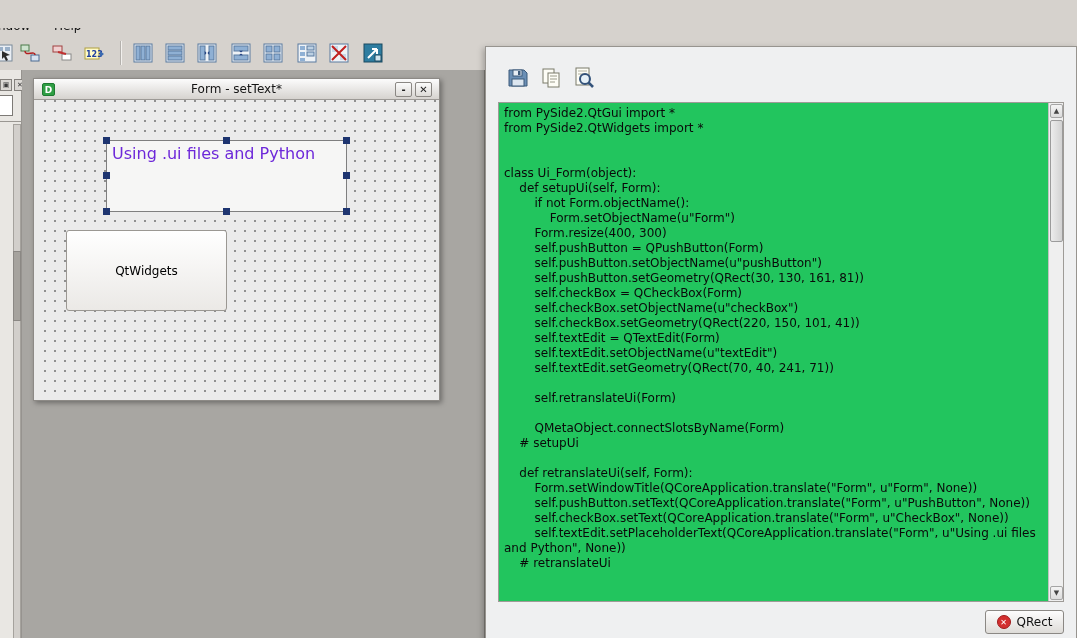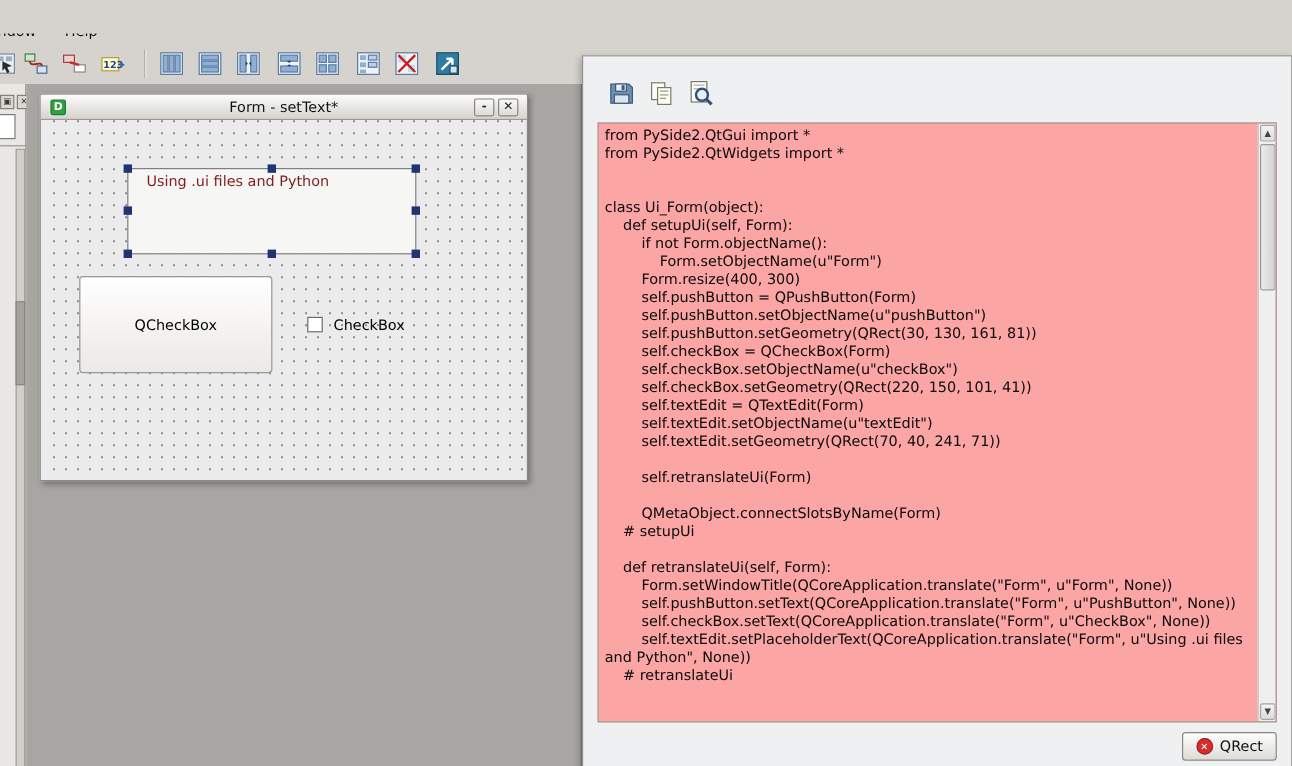--- a/index.html
+++ b/index.html
@@ -33,36 +33,36 @@
   .form-titlebar { position:absolute; left:0; top:0; right:0; height:21px; background:linear-gradient(#fcfcfc,#d6d3cf); border-bottom:1px solid #9d9a96; }
   .form-title { position:absolute; left:0; right:0; top:3px; text-align:center; font-size:12px; color:#141414; }
   .form-icon { position:absolute; left:8px; top:4px; width:13px; height:13px; background:#2f9e44; border:1px solid #1d7a30; border-radius:2px; color:#fff; font-size:9px; font-weight:bold; line-height:12px; text-align:center; }
   .tbw-btn { position:absolute; top:3px; width:17px; height:15px; border:1px solid #8a8783; background:linear-gradient(#fbfbfb,#dddbd7); border-radius:2px; font-size:10px; line-height:12px; text-align:center; font-weight:bold; color:#222; padding:0; font-family:inherit; }
   .tbw-min { right:27px; }
   .tbw-close { right:7px; }
   .form-canvas { position:absolute; left:2px; top:21px; right:2px; bottom:2px; background-color:#ebebeb;
     background-image:radial-gradient(circle,#8f8f8f 1px, rgba(0,0,0,0) 1.15px); background-size:10px 10px; background-position:4px 6px; }
 
   .w-textedit { position:absolute; left:70px; top:40px; width:241px; height:72px; background:#f6f6f5; border:1px solid #7f7f7f; }
-  .w-textedit .ph { position:absolute; left:15px; top:3px; font-size:12px; color:#7f1d1d; }
+  .w-textedit .ph { position:absolute; left:5px; top:3px; font-size:16px; color:#6d28d9; }
   .handle { position:absolute; width:7px; height:7px; background:#1e3570; }
   .h-tl{left:-4px;top:-4px}.h-tc{left:calc(50% - 4px);top:-4px}.h-tr{right:-4px;top:-4px}
   .h-ml{left:-4px;top:calc(50% - 4px)}.h-mr{right:-4px;top:calc(50% - 4px)}
   .h-bl{left:-4px;bottom:-4px}.h-bc{left:calc(50% - 4px);bottom:-4px}.h-br{right:-4px;bottom:-4px}
 
   .w-pushbutton { position:absolute; left:30px; top:130px; width:161px; height:81px; background:linear-gradient(#ffffff,#ebe9e6); border:1px solid #9b9893; border-radius:3px; font-size:12px; color:#000; display:flex; align-items:center; justify-content:center; font-family:inherit; }
   .w-checkbox { position:absolute; left:220px; top:150px; width:101px; height:41px; display:flex; align-items:center; font-size:12px; color:#000; }
   .cb-box { width:13px; height:13px; background:#fff; border:1px solid #6b6b6b; margin-right:9px; flex:0 0 auto; }
 
   
   .code-dialog { position:absolute; left:485px; top:18px; width:592px; height:597px; background:#eff0f1; border:1px solid #97948f; box-shadow:-2px 2px 6px rgba(0,0,0,.25); }
   .dlg-tool { position:absolute; top:19px; width:24px; height:24px; }
   .dlg-tool svg { width:24px; height:24px; }
   #dlg-save{left:20px} #dlg-copy{left:53px} #dlg-find{left:86px}
-  .code-area { position:absolute; left:12px; top:55px; width:566px; height:500px; background:#fca5a5; border:1px solid #9e9b97; overflow:hidden; }
+  .code-area { position:absolute; left:12px; top:55px; width:566px; height:500px; background:#22c55e; border:1px solid #9e9b97; overflow:hidden; }
   .code-pre { position:absolute; left:5px; top:3px; width:542px; font-family:"DejaVu Sans","Liberation Sans",sans-serif; font-size:12px; line-height:15px; color:#0a0a0a; white-space:pre-wrap; }
   .vscroll { position:absolute; top:0; right:0; bottom:0; width:15px; background:#efefef; border-left:1px solid #c2c2c2; }
   .sb-arrow { position:absolute; left:1px; width:13px; height:14px; background:linear-gradient(#f4f4f4,#dcdcdc); border:1px solid #a5a5a5; border-radius:2px; font-size:7px; line-height:13px; text-align:center; color:#444; }
   .sb-up { top:1px; } .sb-down { bottom:1px; }
   .sb-thumb { position:absolute; left:1px; top:17px; width:13px; height:122px; background:linear-gradient(90deg,#ececec,#d2d2d2); border:1px solid #9b9b9b; border-radius:2px; }
   .close-btn { position:absolute; left:499px; top:563px; width:79px; height:24px; background:linear-gradient(#fdfdfd,#dedcd8); border:1px solid #8b8884; border-radius:3px; font-size:12px; color:#111; display:flex; align-items:center; justify-content:center; gap:6px; font-family:inherit; }
   .close-red { width:14px; height:14px; border-radius:50%; background:#d32f2f; border:1px solid #9e1c1c; color:#fff; font-size:8px; font-weight:bold; line-height:13px; text-align:center; }
 
   
   .resource-panel { position:absolute; left:717px; top:617px; width:360px; height:21px; background:#fff; border:1px solid #8b8884;padding-left:13px; }
@@ -199,25 +199,21 @@
           <span class="ph">Using .ui files and Python</span>
           <span class="handle h-tl"></span>
           <span class="handle h-tc"></span>
           <span class="handle h-tr"></span>
           <span class="handle h-ml"></span>
           <span class="handle h-mr"></span>
           <span class="handle h-bl"></span>
           <span class="handle h-bc"></span>
           <span class="handle h-br"></span>
         </div>
-        <button class="w-pushbutton">QCheckBox</button>
-        <div class="w-checkbox">
-          <span class="cb-box"></span>
-          <span>CheckBox</span>
-        </div>
+        <button class="w-pushbutton">QtWidgets</button>
       </div>
     </div>
   </div>
 
   <div class="code-dialog">
     <div class="dlg-tool" id="dlg-save">
       <svg viewBox="0 0 24 24">
           <path d="M3 4 h15 l3 3 v13 h-18 z" fill="#6b8fb5" stroke="#3d5a7a"></path>
           <rect x="7" y="4" width="9" height="6" fill="#e8eef5" stroke="#3d5a7a"></rect>
           <rect x="12" y="5" width="2.5" height="4" fill="#3d5a7a"></rect>

